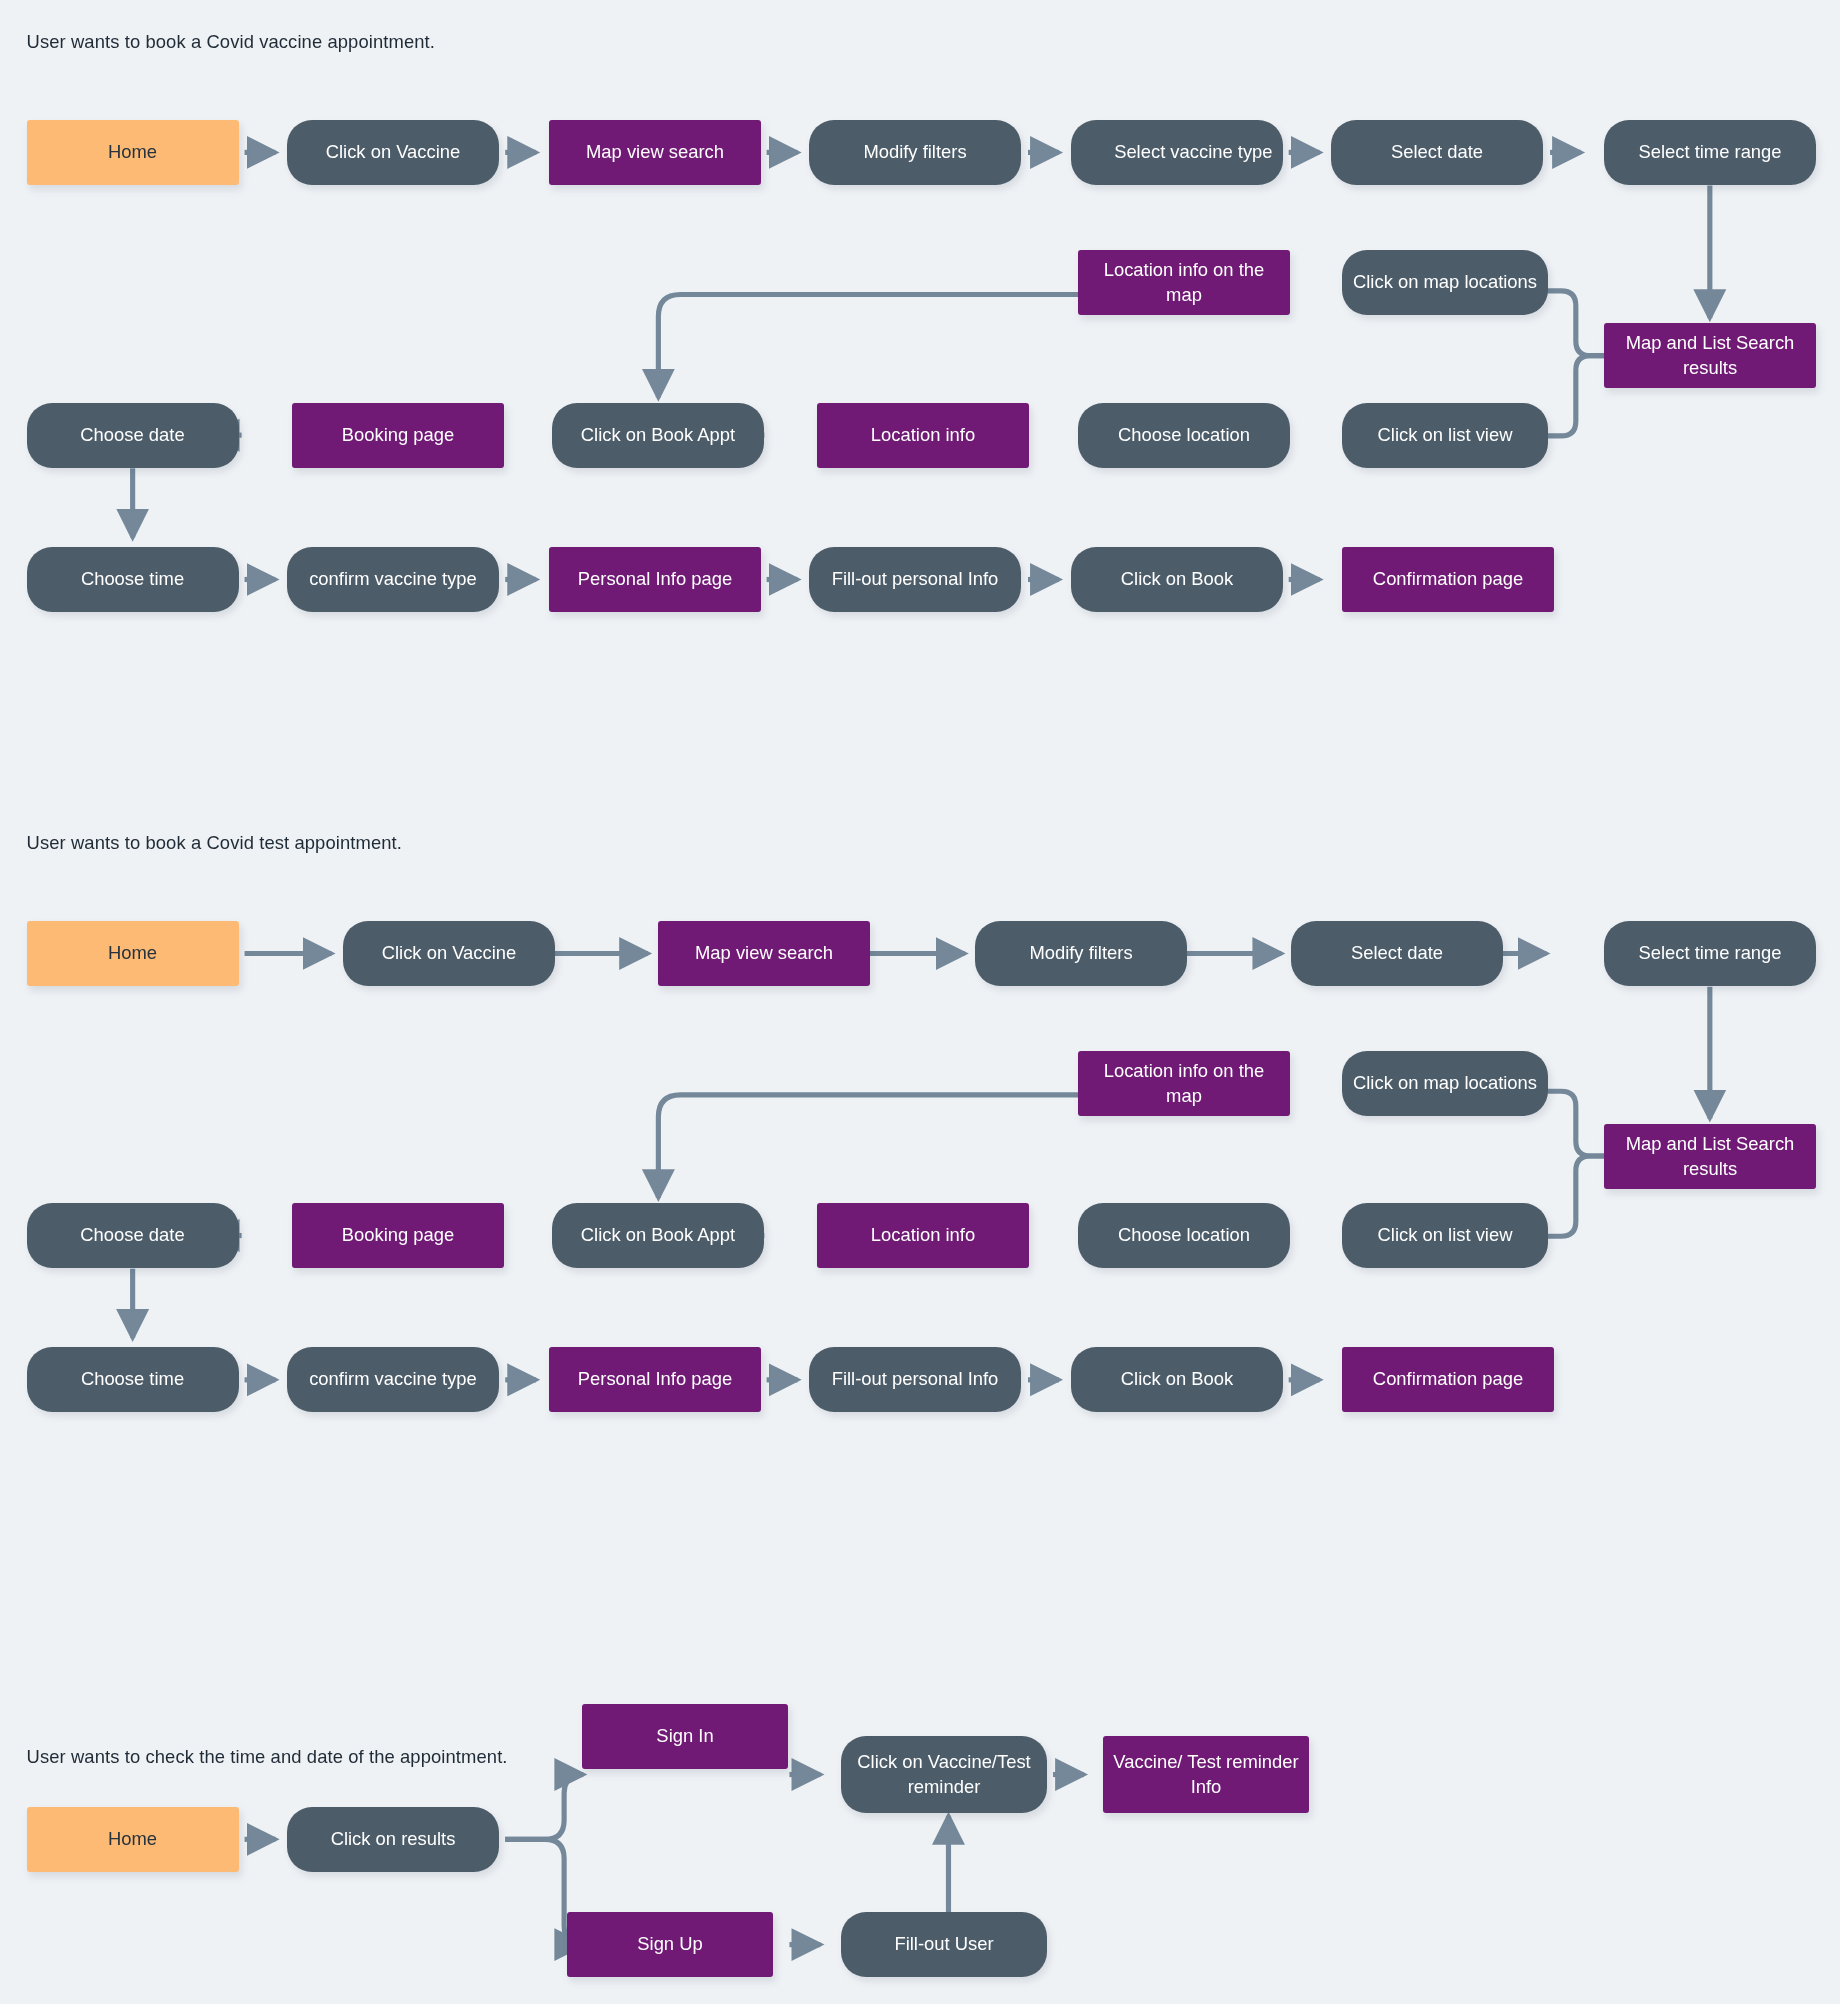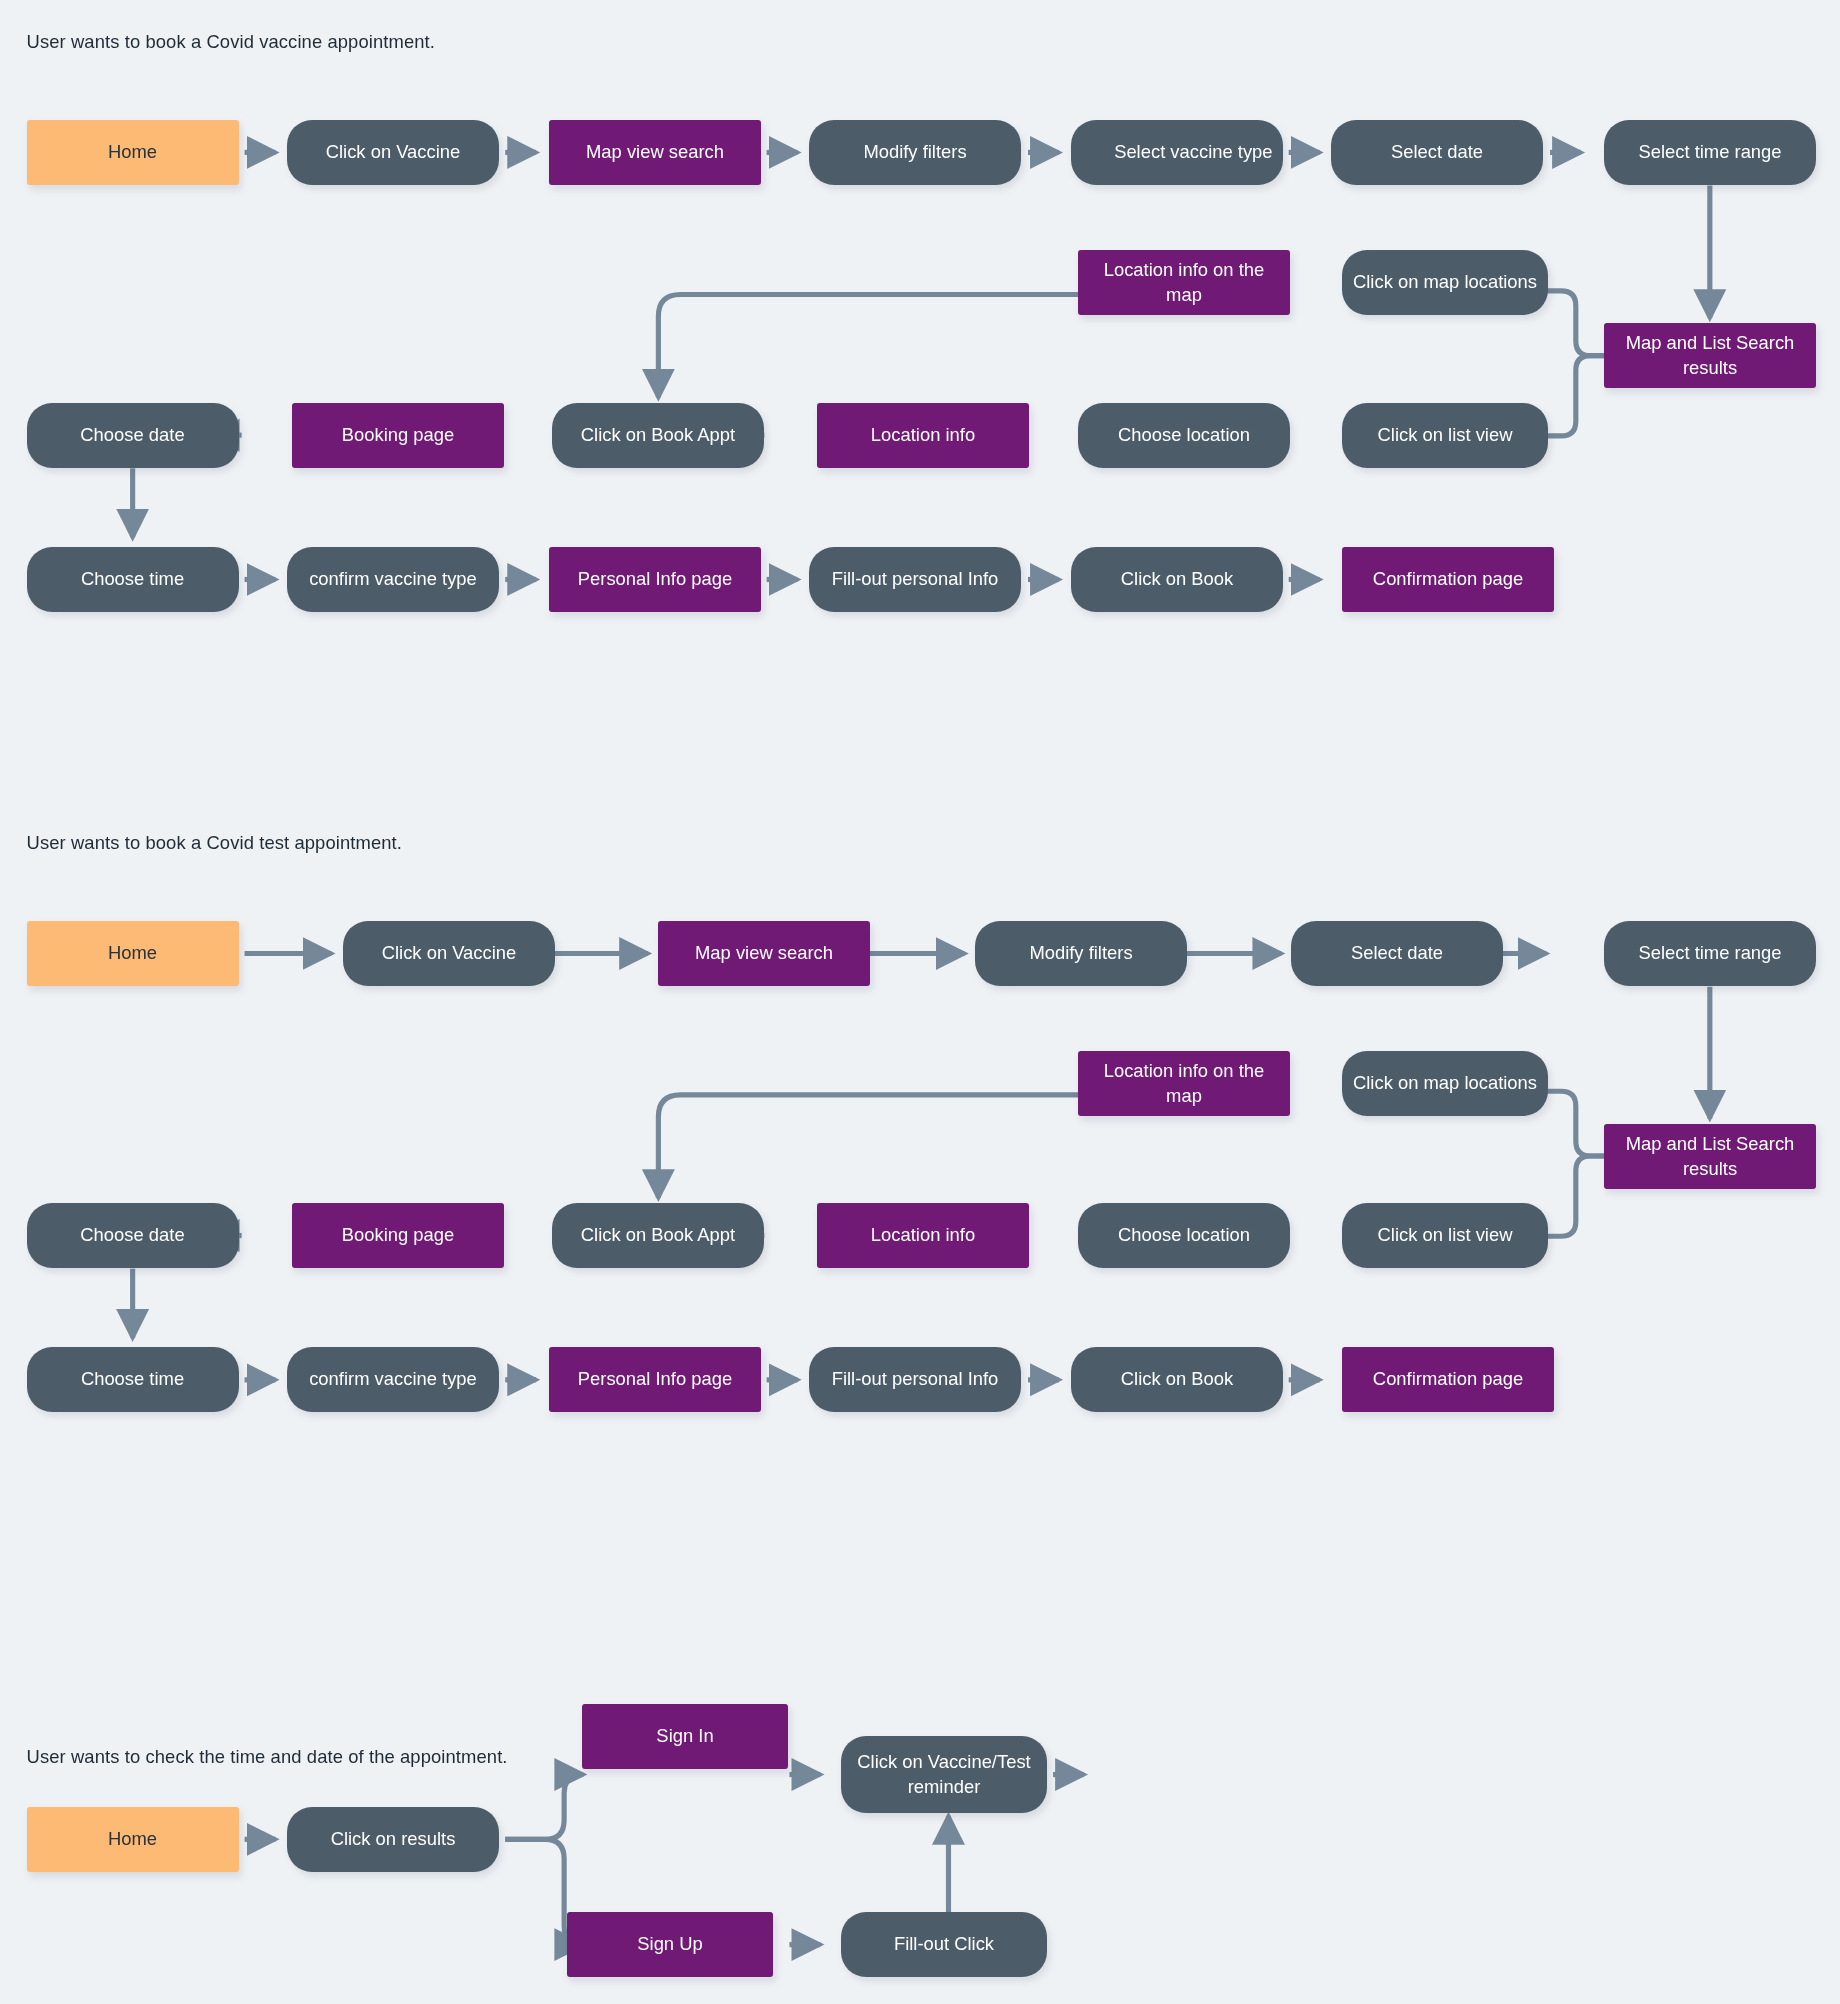--- a/index.html
+++ b/index.html
@@ -174,16 +174,17 @@
   <div class="node dark" style="left:1071px;top:1347px;width:212px;height:65px;">Click on Book</div>
   <div class="node red" style="left:1342px;top:1347px;width:212px;height:65px;">Confirmation page</div>
 
   <div class="section-title" style="left:26.5px;top:1746px;">User wants to check the time and date of the appointment.</div>
 
   <div class="node light" style="left:26.5px;top:1807px;width:212px;height:65px;">Home</div>
   <div class="node dark" style="left:287px;top:1807px;width:212px;height:65px;">Click on results</div>
   <div class="node red" style="left:582px;top:1704px;width:206px;height:65px;">Sign In</div>
   <div class="node red" style="left:567px;top:1912px;width:206px;height:65px;">Sign Up</div>
   <div class="node dark" style="left:841px;top:1736px;width:206px;height:77px;">Click on Vaccine/Test reminder</div>
-  <div class="node dark" style="left:841px;top:1912px;width:206px;height:65px;">Fill-out Click</div>
+  <div class="node red" style="left:1103px;top:1736px;width:206px;height:77px;">Vaccine/ Test reminder Info</div>
+  <div class="node dark" style="left:841px;top:1912px;width:206px;height:65px;">Fill-out User</div>
 
 </div>
 
 
 </body></html>

